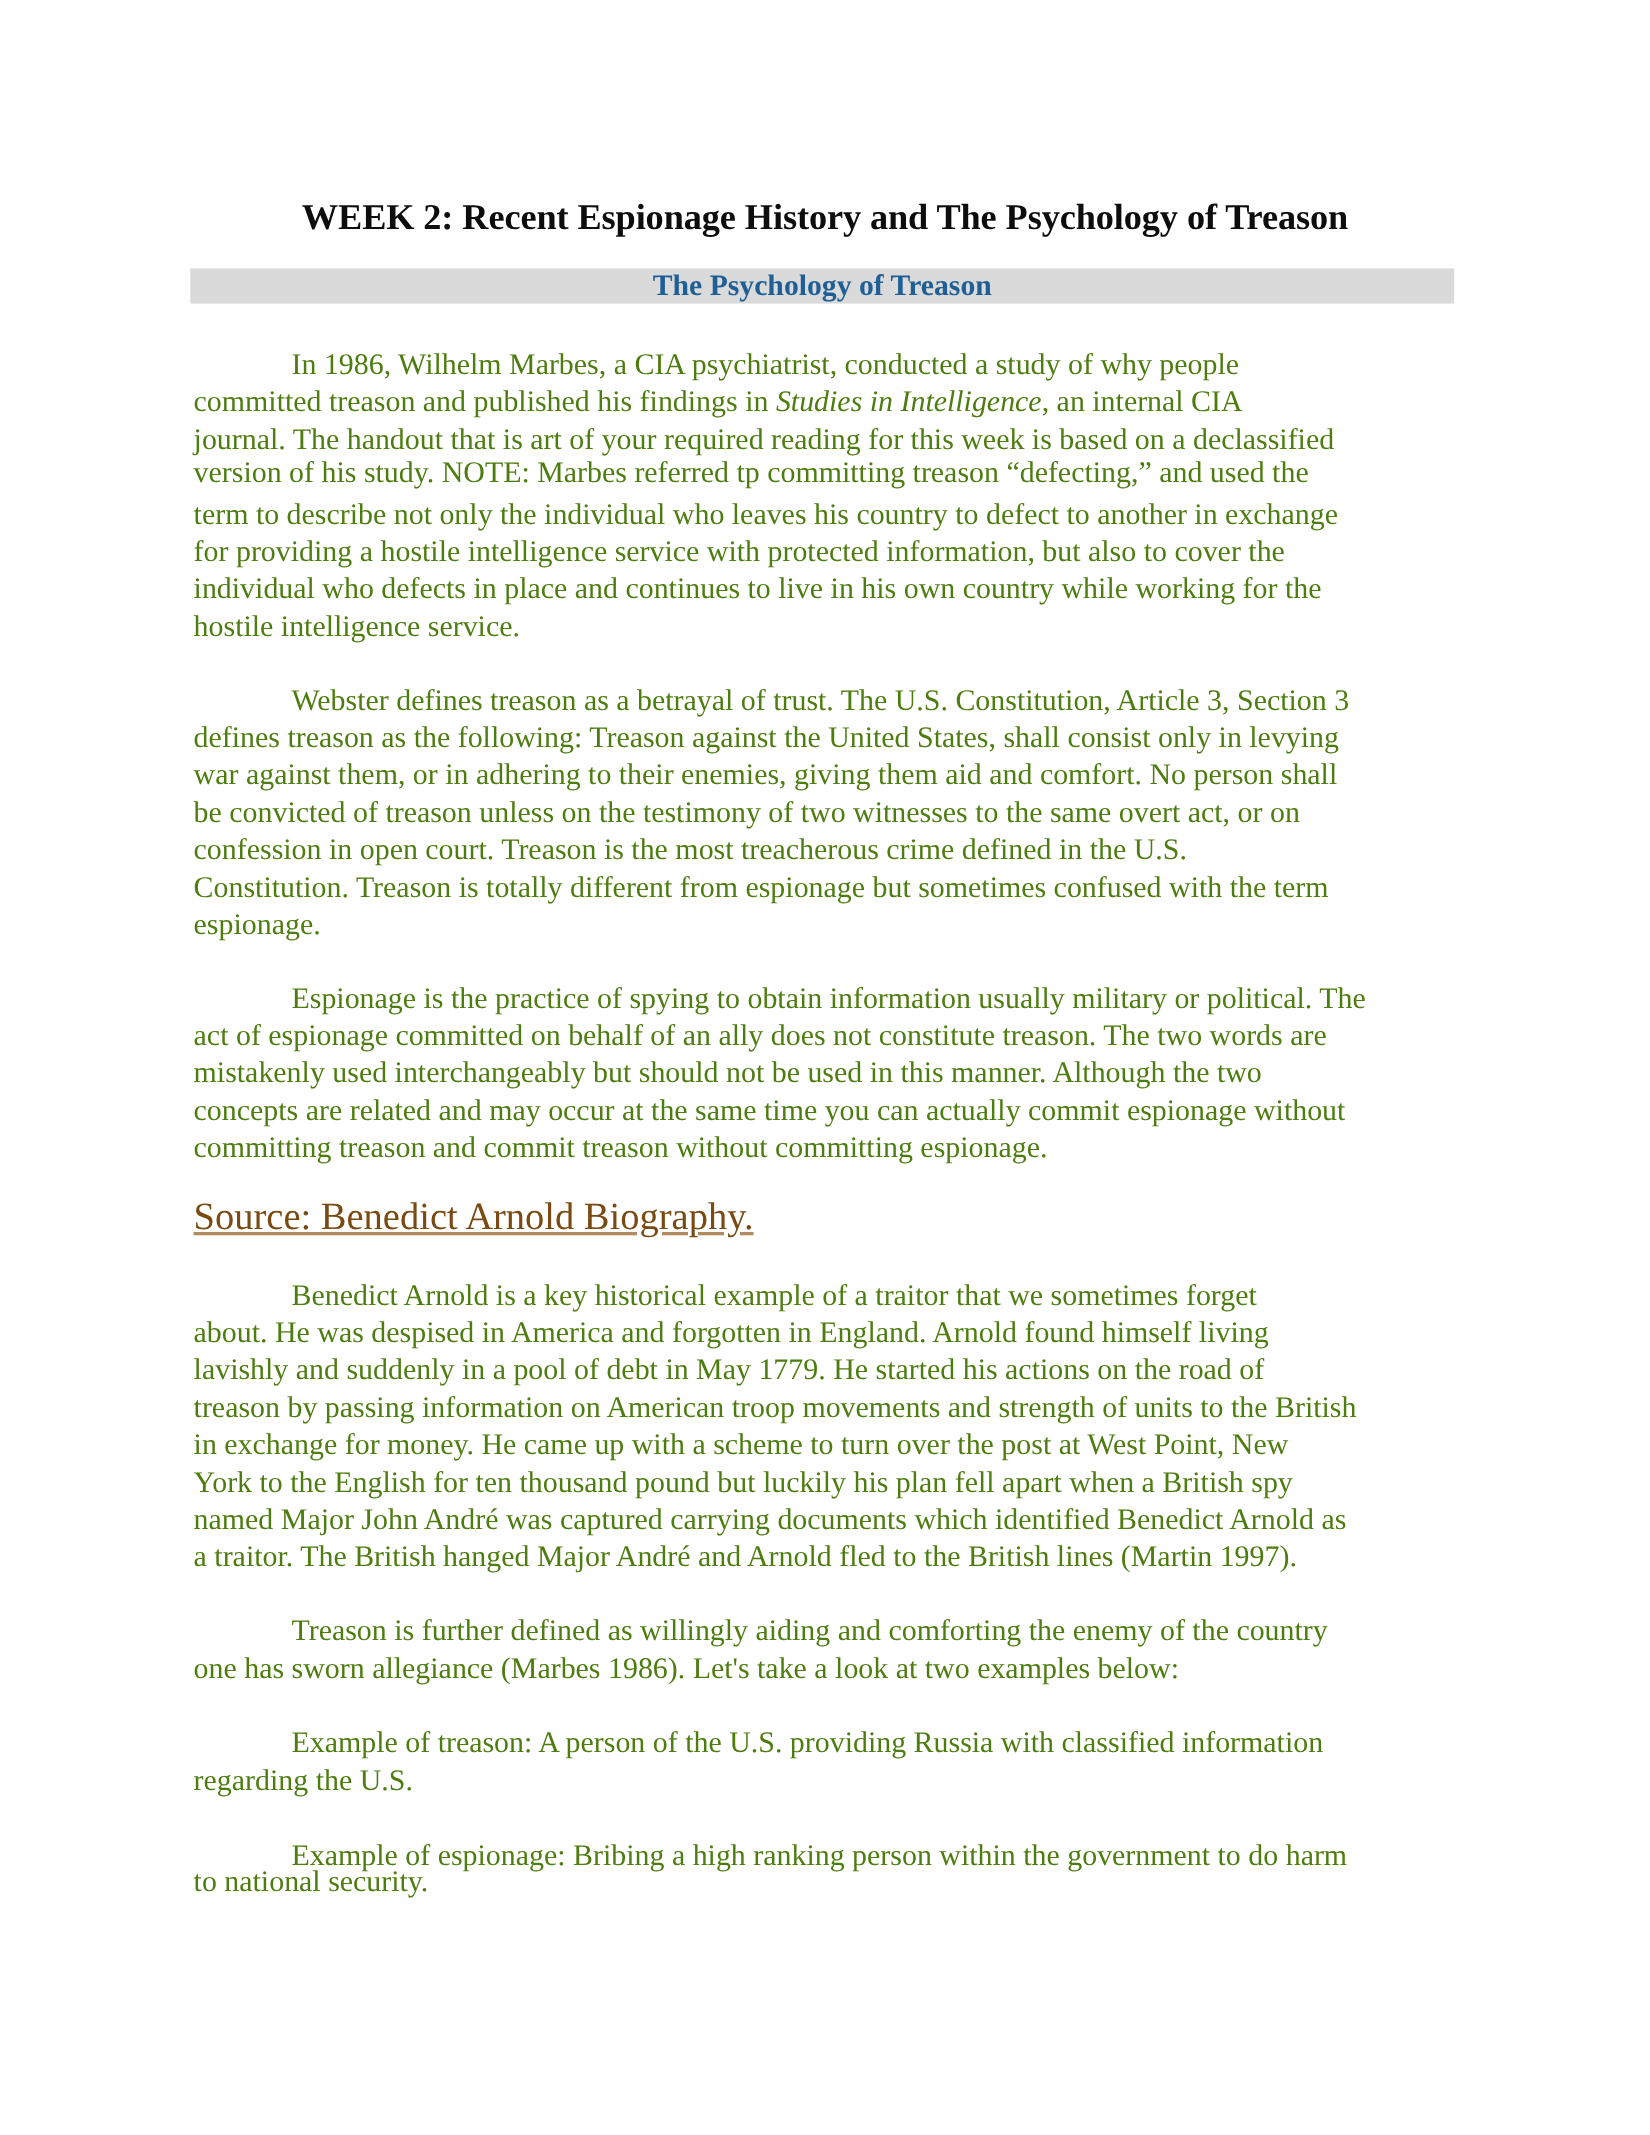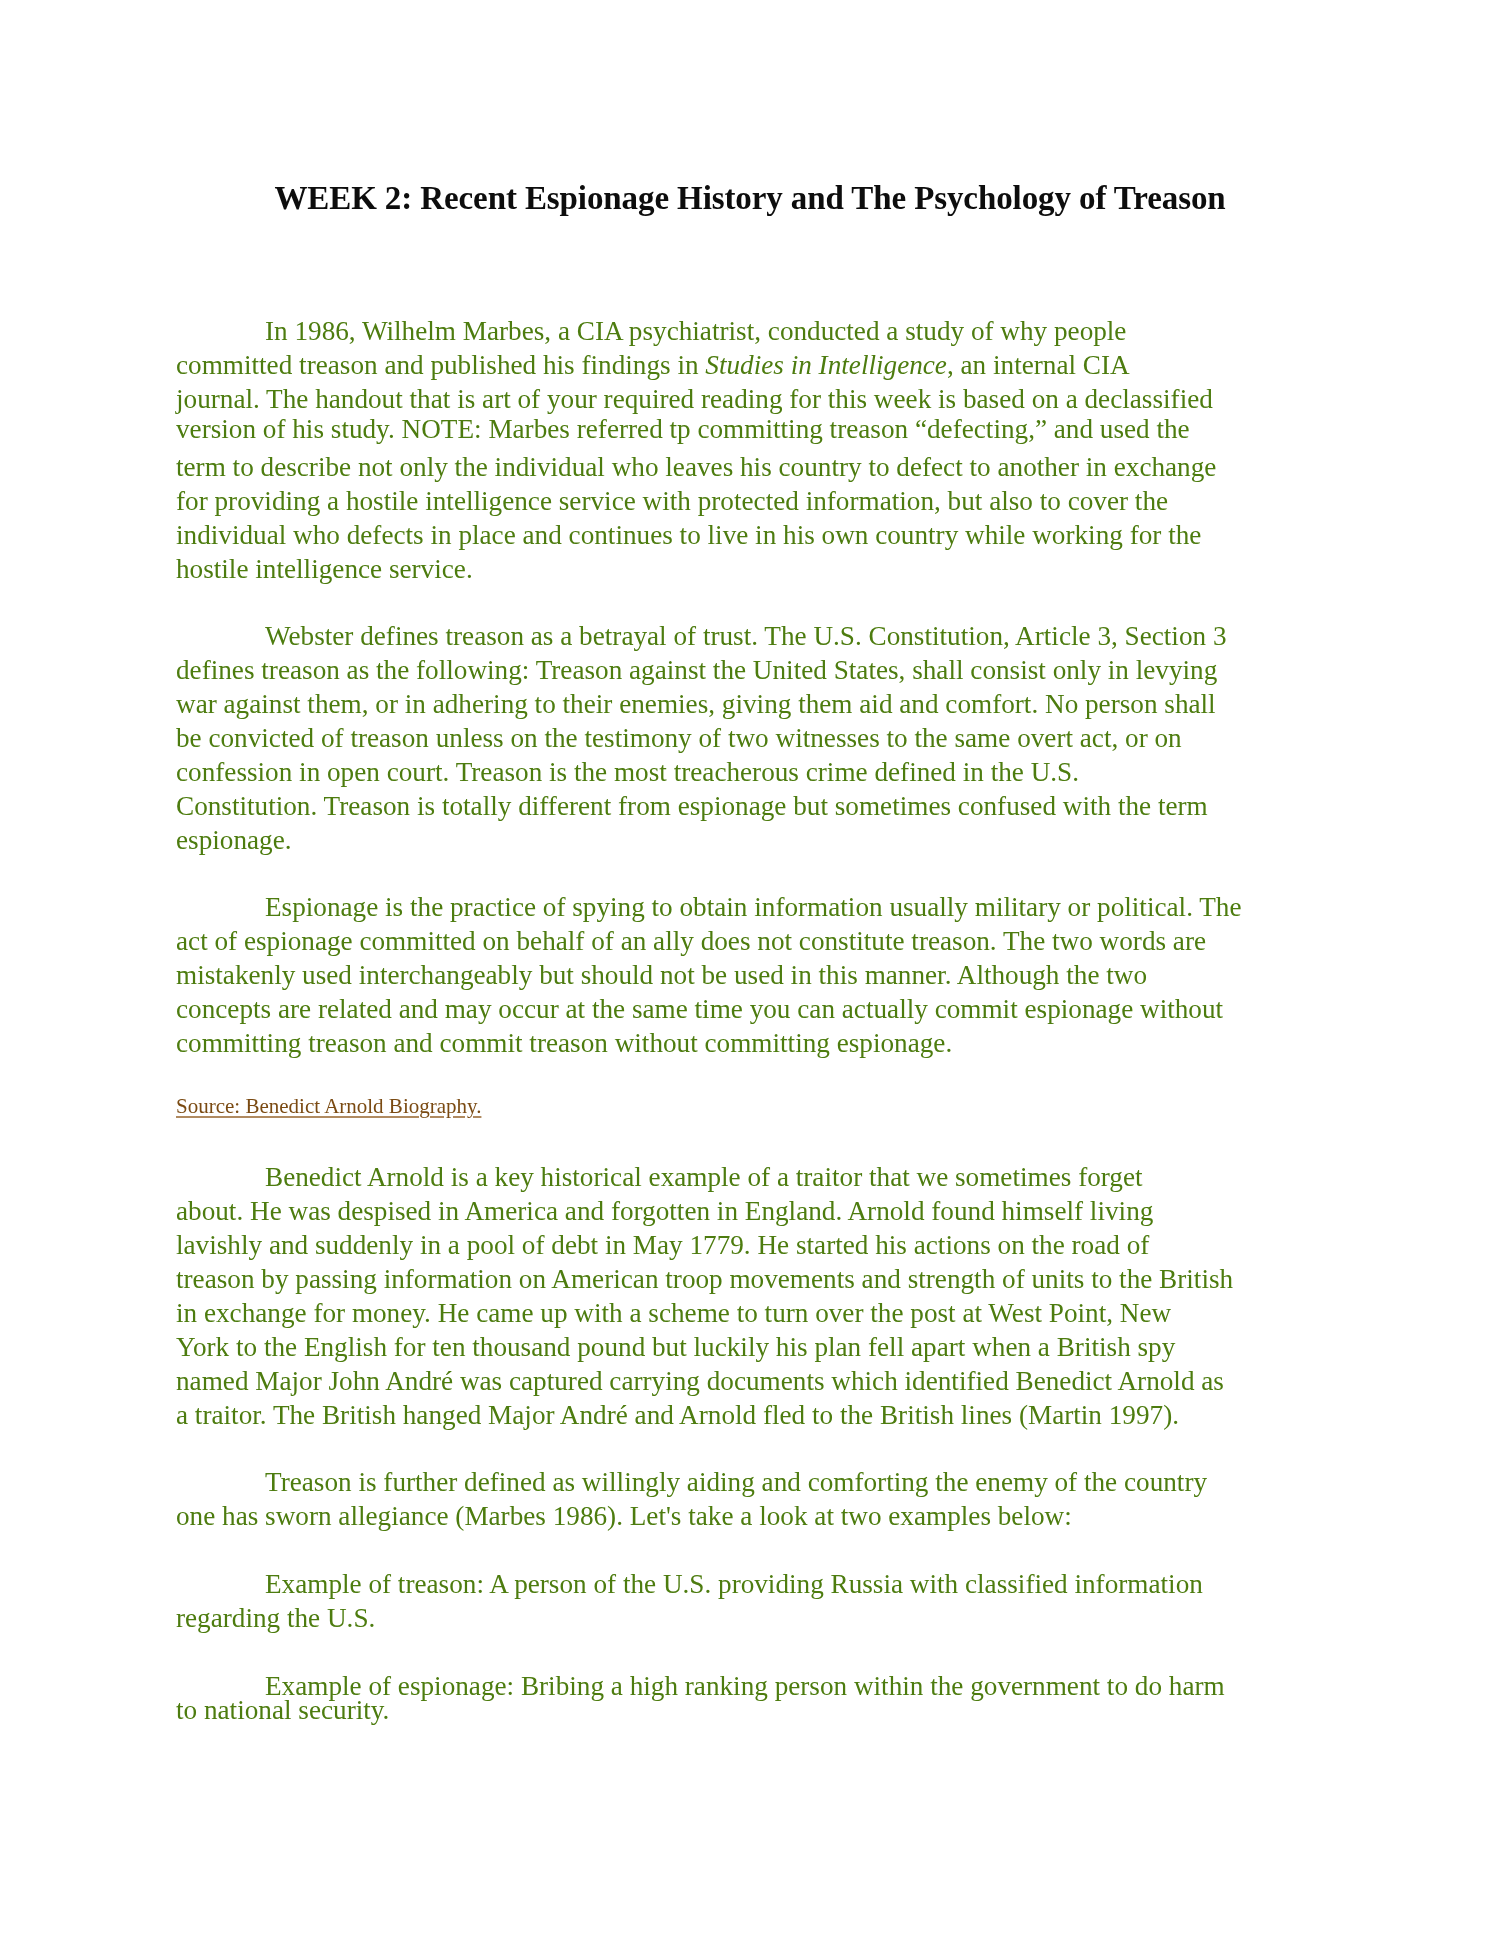--- a/index.html
+++ b/index.html
@@ -66,38 +66,41 @@
     .line.indent {
       left: 265px;
     }
     .line em {
       font-style: italic;
     }
     .source-link {
       position: absolute;
       left: 176px;
       top: 1089px;
-      font-size: 21px;
+      font-size: 35px;
       line-height: 34px;
       color: #7a4a12;
       text-decoration: underline;
       text-decoration-color: #b08a60;
       text-underline-offset: 3px;
       white-space: nowrap;
       cursor: pointer;
     }
     .para { position: absolute; left: 0; top: 0; width: 1500px; }
   </style>
 </head>
 <body>
 
 <div class="page">
 
   <div class="doc-title">WEEK 2: Recent Espionage History and The Psychology of Treason</div>
 
+  <div class="section-bar">
+    <div class="section-title">The Psychology of Treason</div>
+  </div>
 
   <div class="para">
     <div class="line indent" style="top:314px">In 1986, Wilhelm Marbes, a CIA psychiatrist, conducted a study of why people</div>
     <div class="line" style="top:348px"><span>committed treason and published his findings in </span><em>Studies in Intelligence</em><span>, an internal CIA</span></div>
     <div class="line" style="top:382px">journal.  The handout that is art of your required reading for this week is based on a declassified</div>
     <div class="line" style="top:412px">version of his study.  NOTE: Marbes referred tp committing treason “defecting,” and used the</div>
     <div class="line" style="top:450px">term to describe not only the individual who leaves his country to defect to another in exchange</div>
     <div class="line" style="top:484px">for providing a hostile intelligence service with protected information, but also to cover the</div>
     <div class="line" style="top:518px">individual who defects in place and continues to live in his own country while working for the</div>
     <div class="line" style="top:552px">hostile intelligence service.</div>

